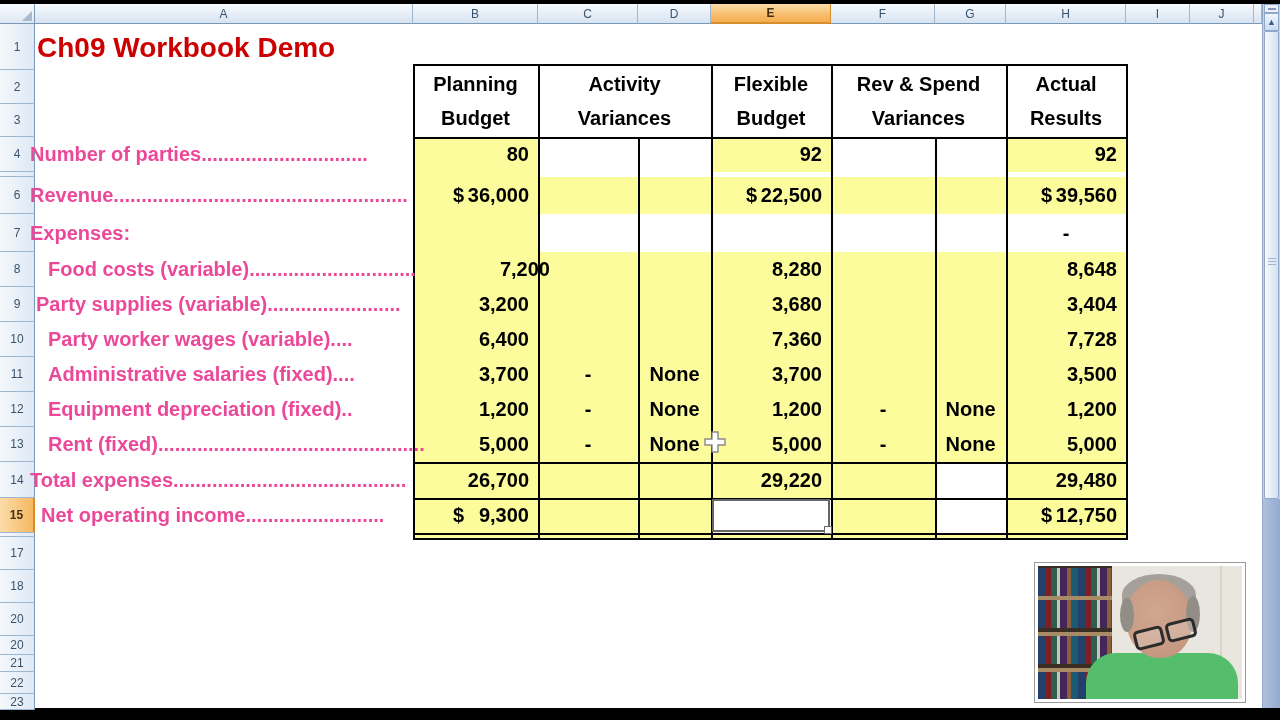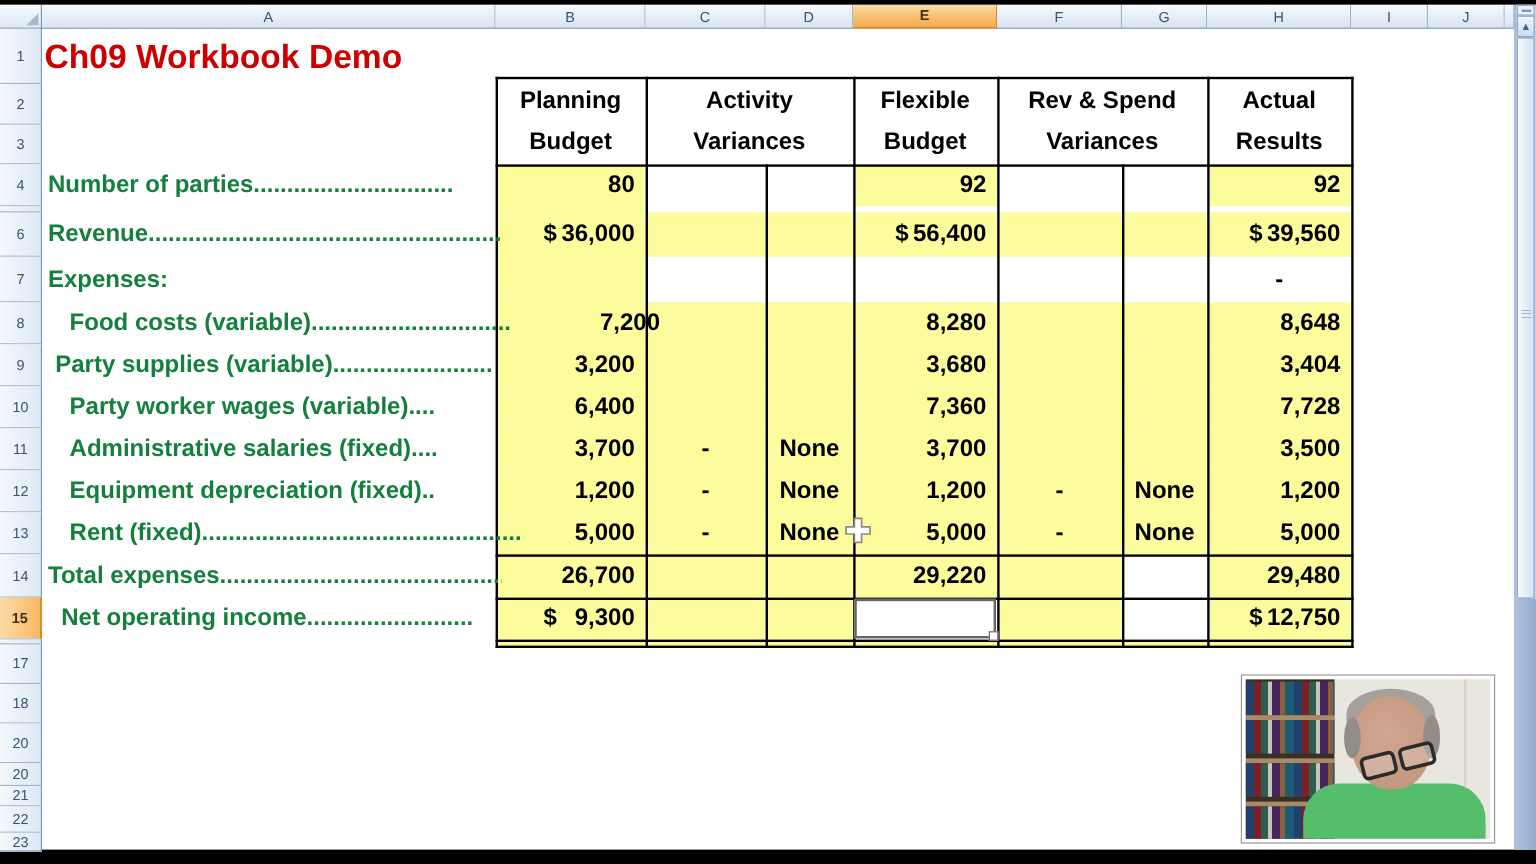--- a/index.html
+++ b/index.html
@@ -38,22 +38,22 @@
     left:0;top:4px;width:35px;height:20px;box-sizing:border-box;
     background:linear-gradient(#F8FBFE,#DDE7F3);
     border-right:1px solid #7A99B8;border-bottom:1px solid #7A99B8;z-index:3;
   }
   .corner::after{
     content:"";position:absolute;right:2px;bottom:2px;
     border-left:10px solid transparent;border-bottom:10px solid #A9B9CC;
   }
   
   .alabel{
-    left:38px;width:378px;overflow:hidden;white-space:nowrap;
-    font-weight:bold;font-size:20px;color:#15803d;
+    left:28px;width:378px;overflow:hidden;white-space:nowrap;
+    font-weight:bold;font-size:20px;color:#ec4899;
     display:flex;align-items:center;z-index:4;
   }
   .fill{background:#FCFC9C;z-index:1;}
   .gline{background:#000;z-index:2;}
   .cellv{
     z-index:4;font-weight:bold;font-size:20px;color:#000;
     display:flex;align-items:center;box-sizing:border-box;
   }
   .cellv.num{justify-content:flex-end;padding-right:9px;}
   .cellv.ctr{justify-content:center;}
@@ -262,21 +262,21 @@
     <div class="abs cellv num" style="left: 1006px; top: 137px; width: 120px; height: 35px;">92</div>
     <div class="abs cellv ctr" style="left: 413px; top: 177px; width: 125px; height: 37px;">
       <span class="money">
         <span>$</span>
         <span>36,000</span>
       </span>
     </div>
     <div class="abs cellv ctr" style="left: 711px; top: 177px; width: 120px; height: 37px;">
       <span class="money">
         <span>$</span>
-        <span>56,400</span>
+        <span>22,500</span>
       </span>
     </div>
     <div class="abs cellv ctr" style="left: 1006px; top: 177px; width: 120px; height: 37px;">
       <span class="money">
         <span>$</span>
         <span>39,560</span>
       </span>
     </div>
     <div class="abs cellv ctr" style="left: 1006px; top: 214px; width: 120px; height: 38px;">-</div>
     <div class="abs cellv num" style="left: 413px; top: 252px; width: 146px; height: 35px;">7,200</div>

